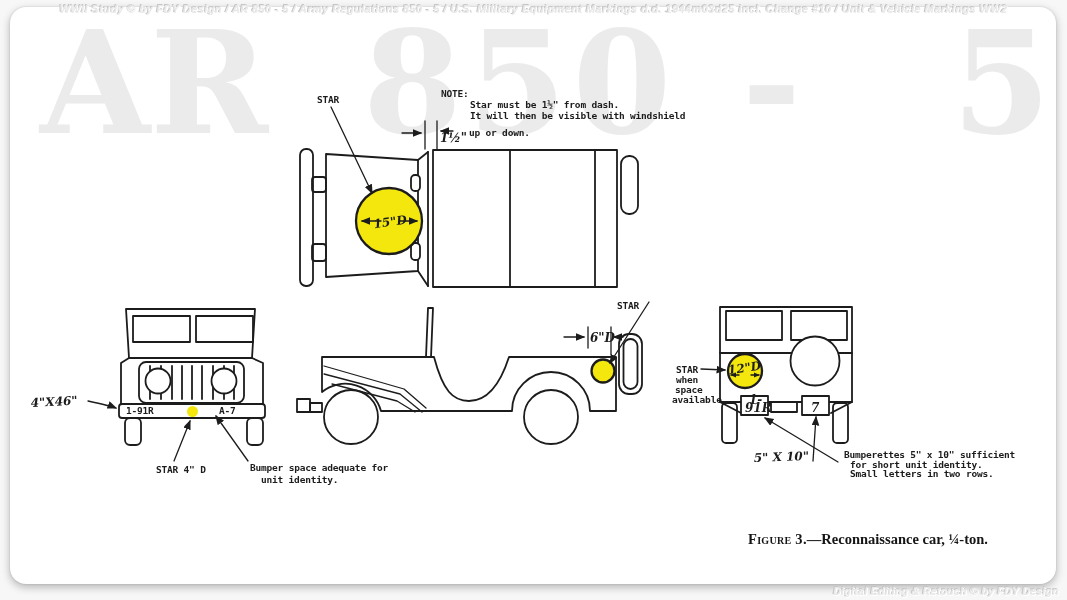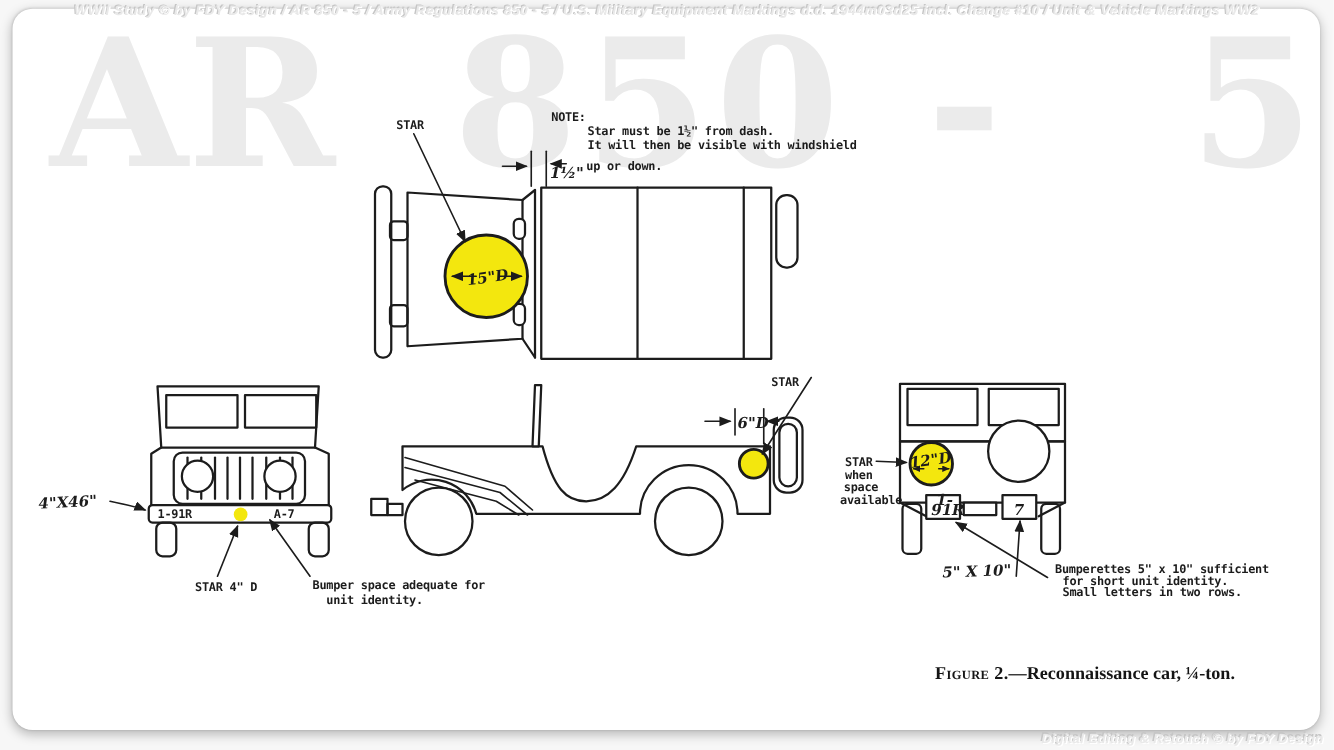--- a/index.html
+++ b/index.html
@@ -209,14 +209,14 @@
     <line class="thin" x1="813" y1="461" x2="816" y2="417" marker-end="url(#ah)"></line>
     <g>
       <text class="tw" x="844" y="458">Bumperettes 5" x 10" sufficient</text>
       <text class="tw" x="850" y="468">for short unit identity.</text>
       <text class="tw" x="850" y="477">Small letters in two rows.</text>
     </g>
   </g>
 </svg>
 
 <div class="caption">
-  <span class="sc">Figure 2.</span><span>—Reconnaissance car, ¼-ton.</span>
+  <span class="sc">Figure 3.</span><span>—Reconnaissance car, ¼-ton.</span>
 </div>
 
 </body></html>

